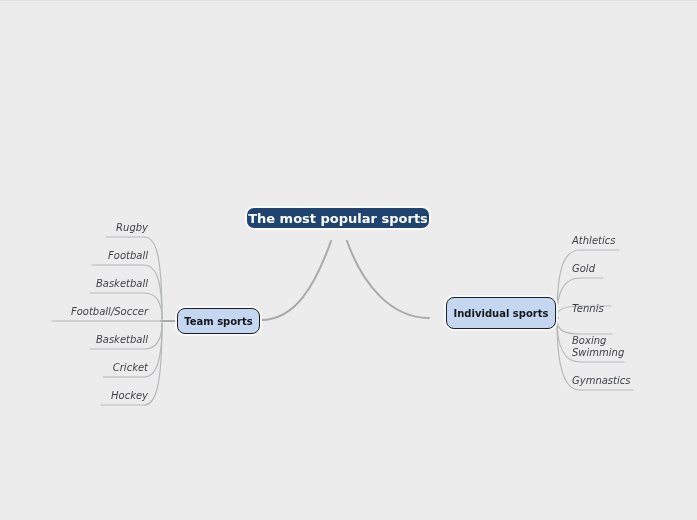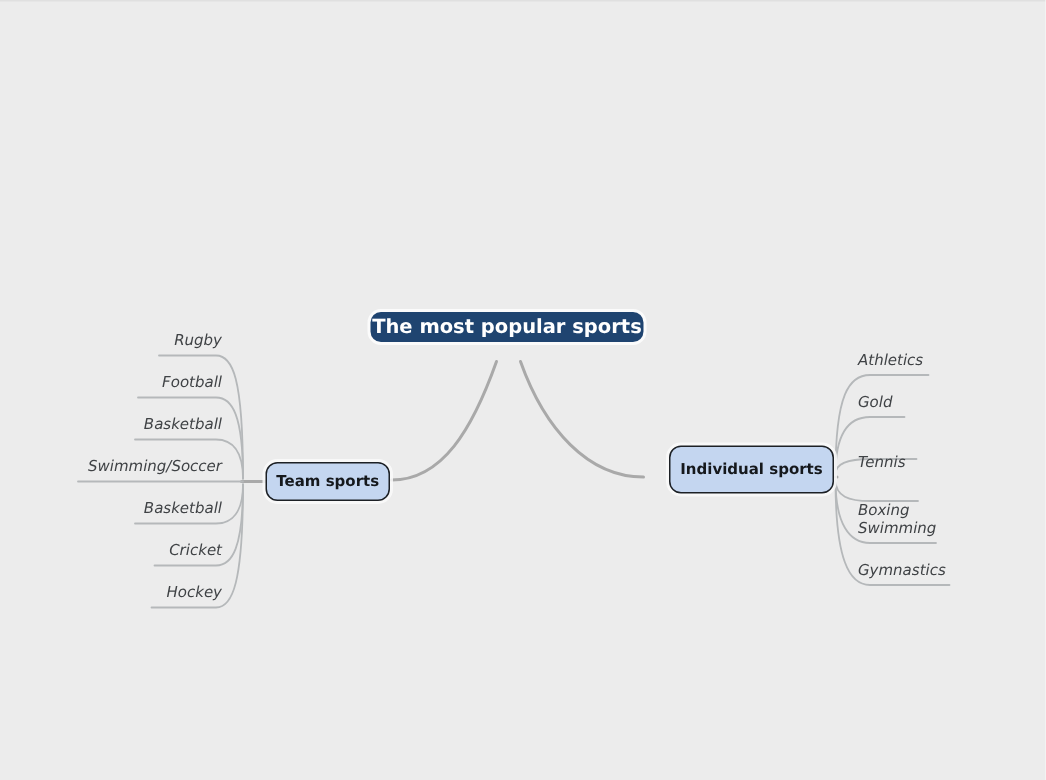--- a/index.html
+++ b/index.html
@@ -110,21 +110,21 @@
     <path class="thin" d="M633,389 H580 C566,389 557,372 557,319"></path>
   </svg>
 
   <div class="node root">The most popular sports</div>
   <div class="node branch team">Team sports</div>
   <div class="node branch individual">Individual sports</div>
 
   <div class="leaf leaf-left" style="top:221px">Rugby</div>
   <div class="leaf leaf-left" style="top:249px">Football</div>
   <div class="leaf leaf-left" style="top:277px">Basketball</div>
-  <div class="leaf leaf-left" style="top:305px">Swimming/Soccer</div>
+  <div class="leaf leaf-left" style="top:305px">Football/Soccer</div>
   <div class="leaf leaf-left" style="top:333px">Basketball</div>
   <div class="leaf leaf-left" style="top:361px">Cricket</div>
   <div class="leaf leaf-left" style="top:389px">Hockey</div>
 
   <div class="leaf leaf-right" style="top:234px">Athletics</div>
   <div class="leaf leaf-right" style="top:262px">Gold</div>
   <div class="leaf leaf-right" style="top:302px">Tennis</div>
   <div class="leaf leaf-right" style="top:334px">Boxing</div>
   <div class="leaf leaf-right" style="top:346px">Swimming</div>
   <div class="leaf leaf-right" style="top:374px">Gymnastics</div>

